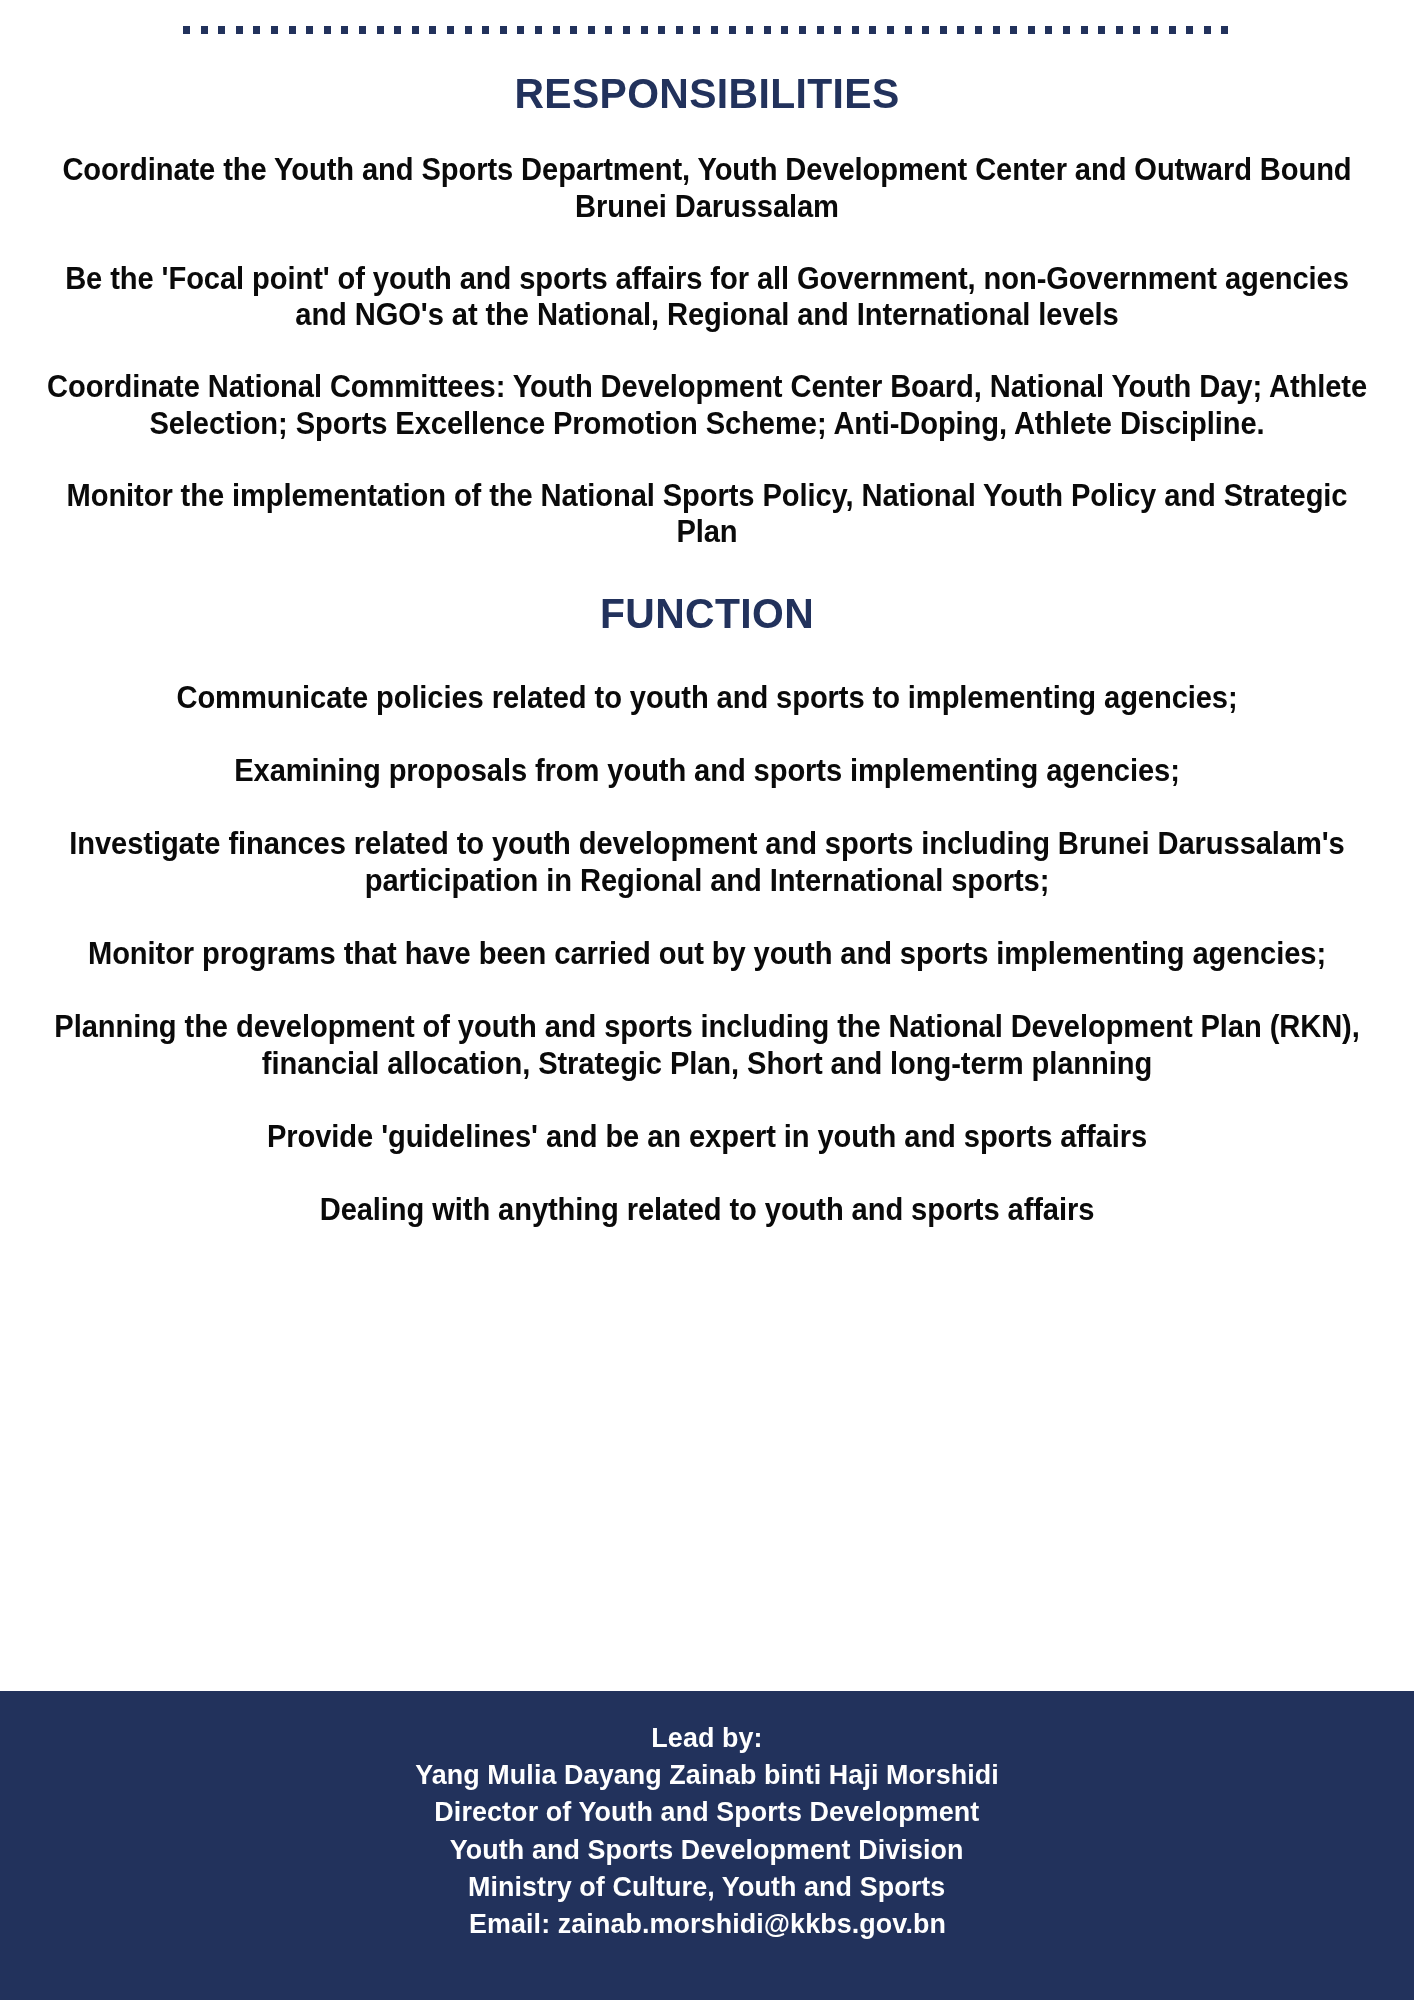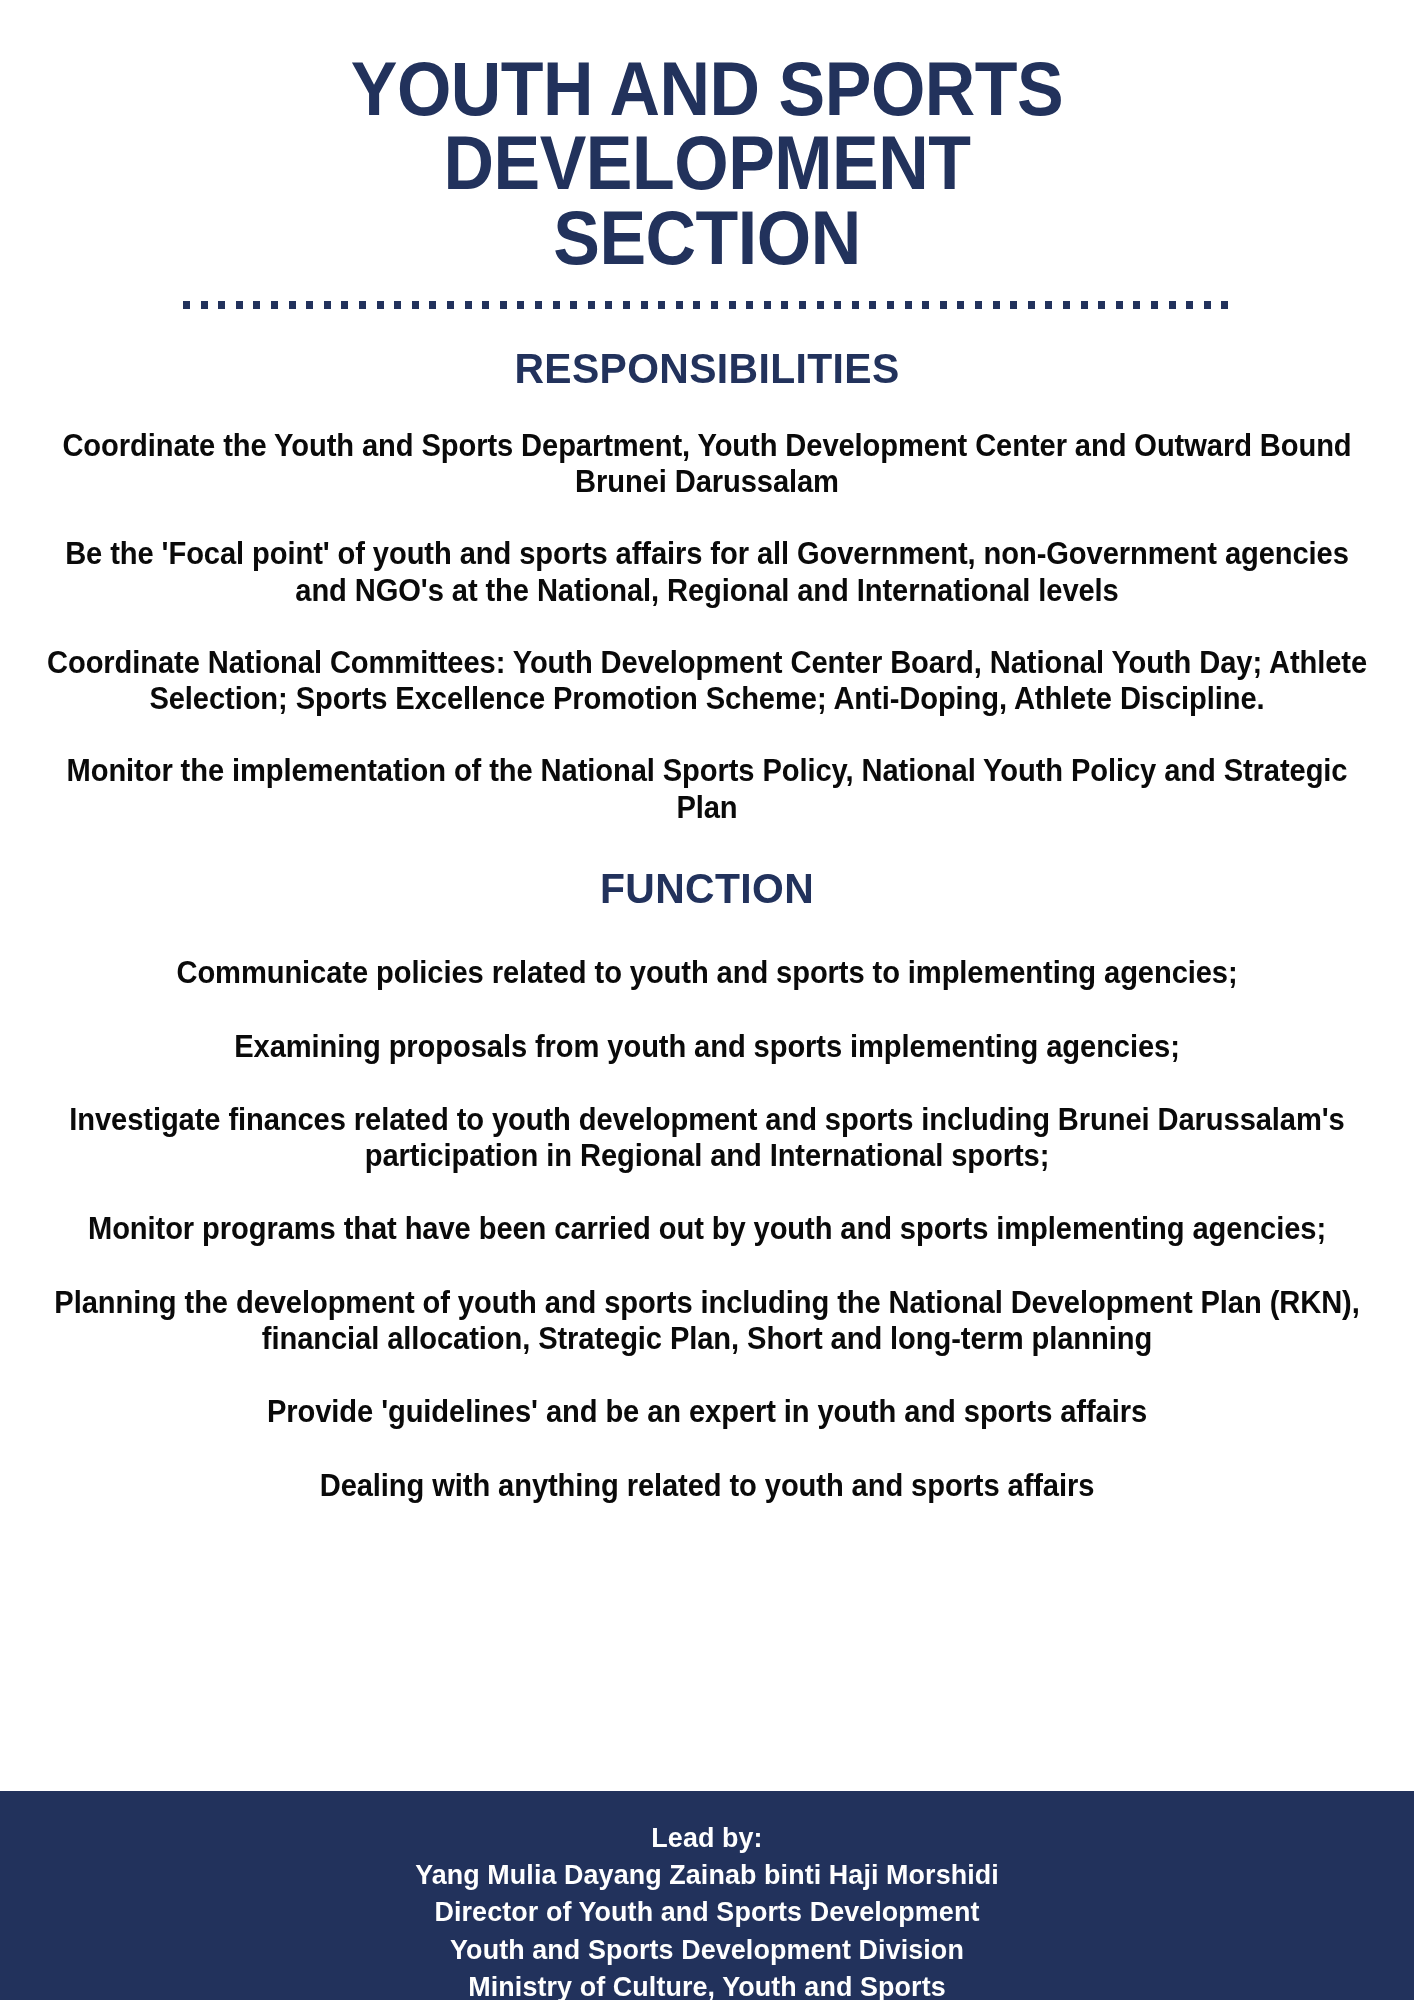--- a/index.html
+++ b/index.html
@@ -100,24 +100,25 @@
   #function-list .para:last-child { margin-bottom: 0; }
 
   .spacer-fn { height: 26px; }
 
   
   .footer {
     position: absolute;
     left: 0;
     right: 0;
     bottom: 0;
-    height: 209px;
+    height: 309px;
     background: #22325c;
     display: flex;
     flex-direction: column;
+    align-items: center;
     justify-content: flex-start;
     padding-top: 28px;
     box-sizing: border-box;
   }
   .footer-line {
     margin: 0;
     color: #ffffff;
     font-family: "Liberation Sans Narrow", "Liberation Sans", sans-serif;
     font-weight: 700;
     font-size: 28px;
@@ -125,24 +126,20 @@
     text-align: center;
     letter-spacing: 0.1px;
     transform: scaleX(0.96);
   }
 </style>
 </head>
 <body>
 
 <div class="poster">
 
-  <div class="title-block">
-    <h1 class="poster-title">YOUTH AND SPORTS DEVELOPMENT
-SECTION</h1>
-  </div>
 
   <div class="divider-wrap">
     <div class="dotted-divider"></div>
   </div>
 
   <h2 class="section-heading" id="responsibilities-heading">RESPONSIBILITIES</h2>
 
   <div class="content">
     <div class="para-list" id="responsibilities-list">
       <p class="para">Coordinate the Youth and Sports Department, Youth Development Center and Outward Bound Brunei Darussalam</p>

